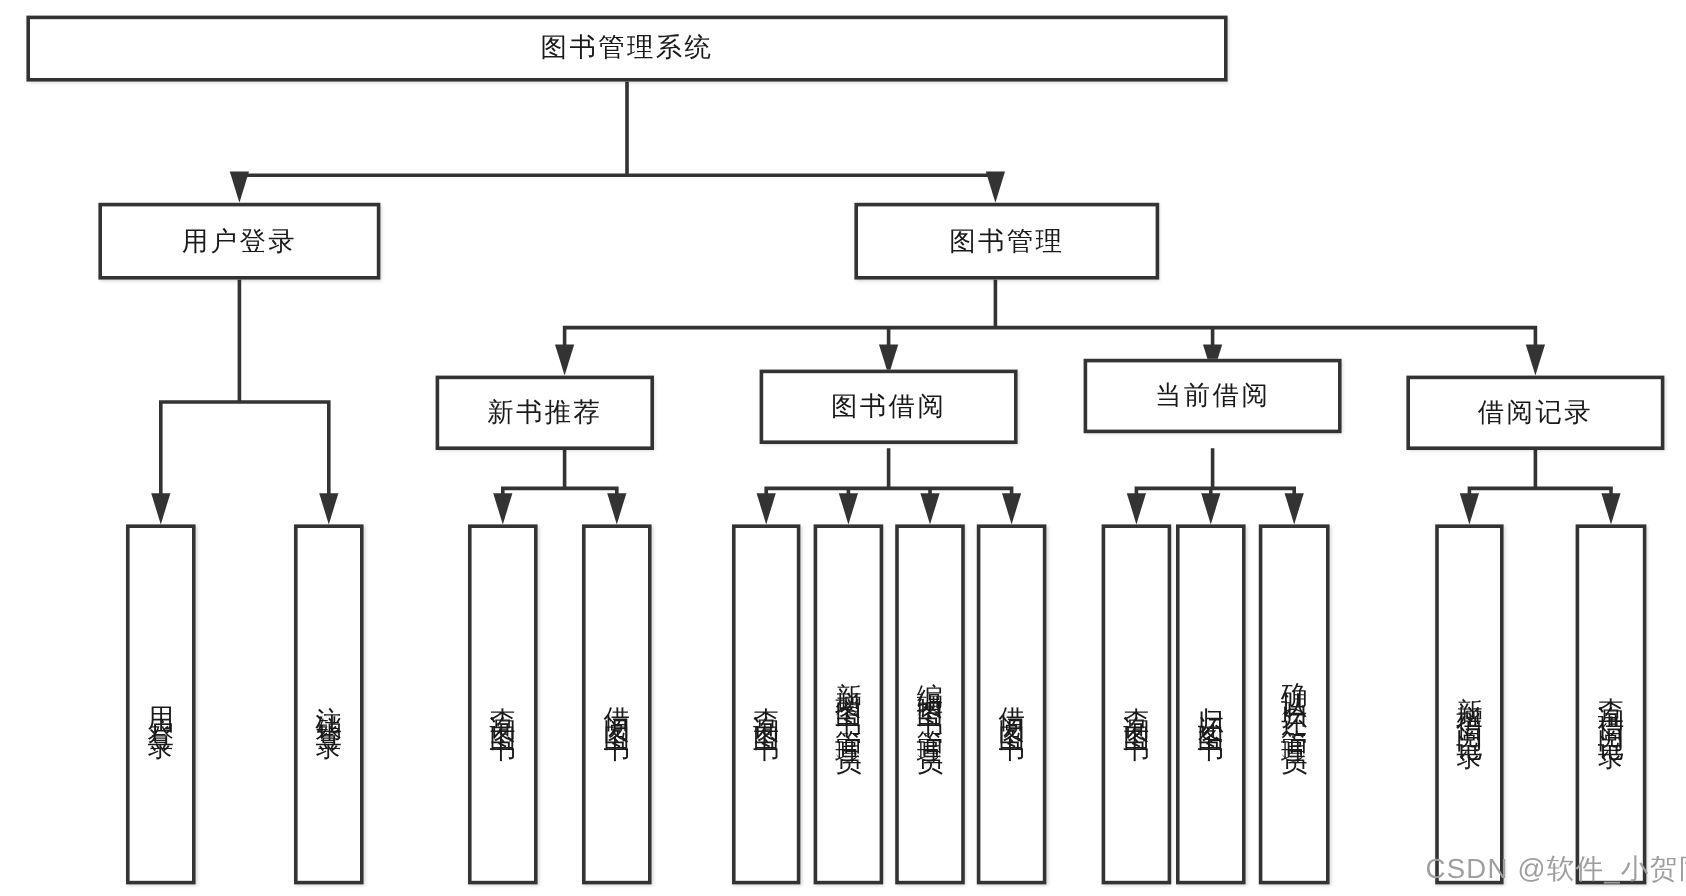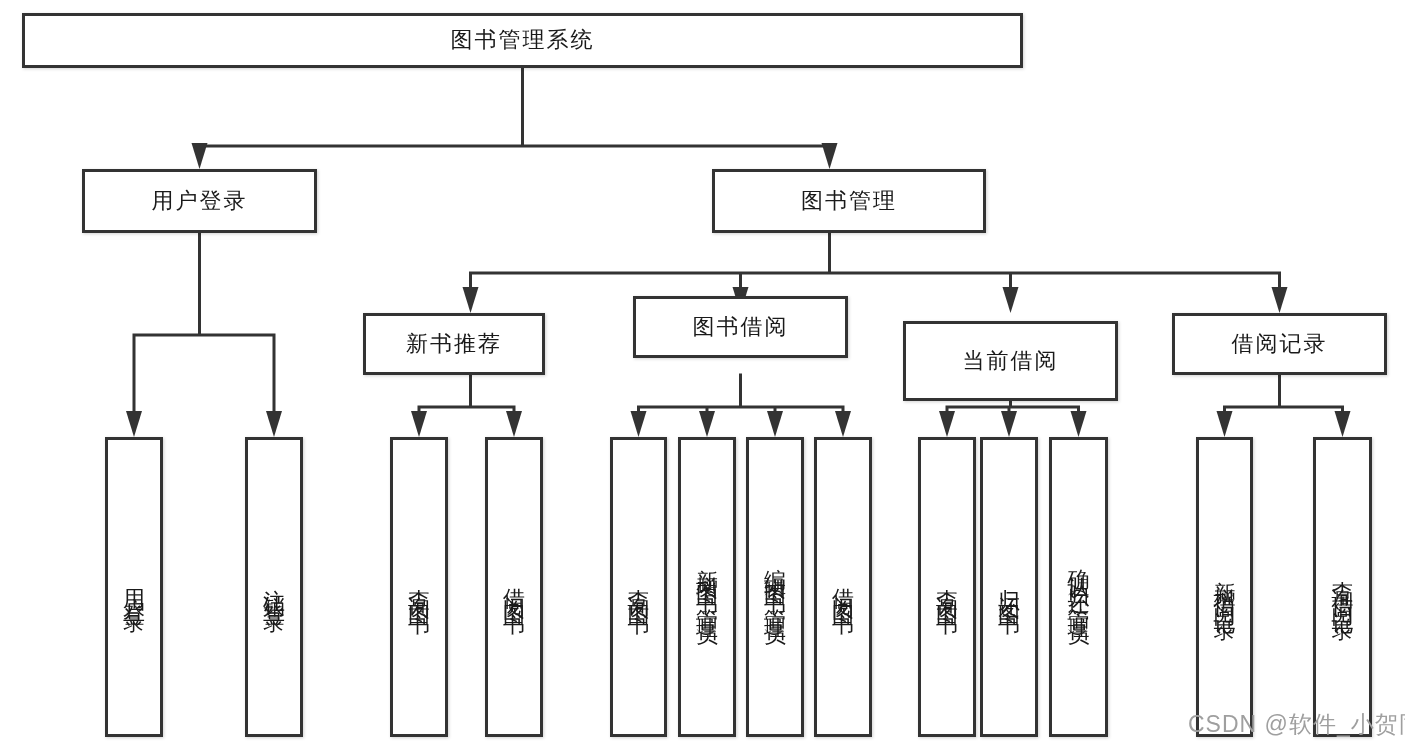--- a/index.html
+++ b/index.html
@@ -83,30 +83,30 @@
       <polygon points="1216.5,411 1232.5,411 1224.5,437" fill="#333333"></polygon>
       <polygon points="1334.5,411 1350.5,411 1342.5,437" fill="#333333"></polygon>
     </svg>
   <div class="watermark">CSDN @软件_小贺同学</div>
 <div class="node" style="left: 22px; top: 13px; width: 1001px; height: 55px;">
       <span class="node-label">图书管理系统</span>
     </div>
     <div class="node" style="left: 82px; top: 169px; width: 235px; height: 64px;">
       <span class="node-label">用户登录</span>
     </div>
-    <div class="node" style="left: 712px; top: 169px; width: 274px; height: 64px;">
+    <div class="node" style="left: 712px; top: 169px; width: 254px; height: 64px;">
       <span class="node-label">图书管理</span>
     </div>
     <div class="node" style="left: 363px; top: 313px; width: 182px; height: 62px;">
       <span class="node-label">新书推荐</span>
     </div>
-    <div class="node" style="left: 633px; top: 296px; width: 215px; height: 62px;">
+    <div class="node" style="left: 633px; top: 308px; width: 215px; height: 62px;">
       <span class="node-label">图书借阅</span>
     </div>
-    <div class="node" style="left: 903px; top: 321px; width: 215px; height: 80px;">
+    <div class="node" style="left: 903px; top: 299px; width: 215px; height: 62px;">
       <span class="node-label">当前借阅</span>
     </div>
     <div class="node" style="left: 1172px; top: 313px; width: 215px; height: 62px;">
       <span class="node-label">借阅记录</span>
     </div>
     <div class="node vertical" style="left: 105px; top: 437px; width: 58px; height: 300px;">
       <span class="node-label">用户登录</span>
     </div>
     <div class="node vertical" style="left: 245px; top: 437px; width: 58px; height: 300px;">
       <span class="node-label">注销登录</span>

